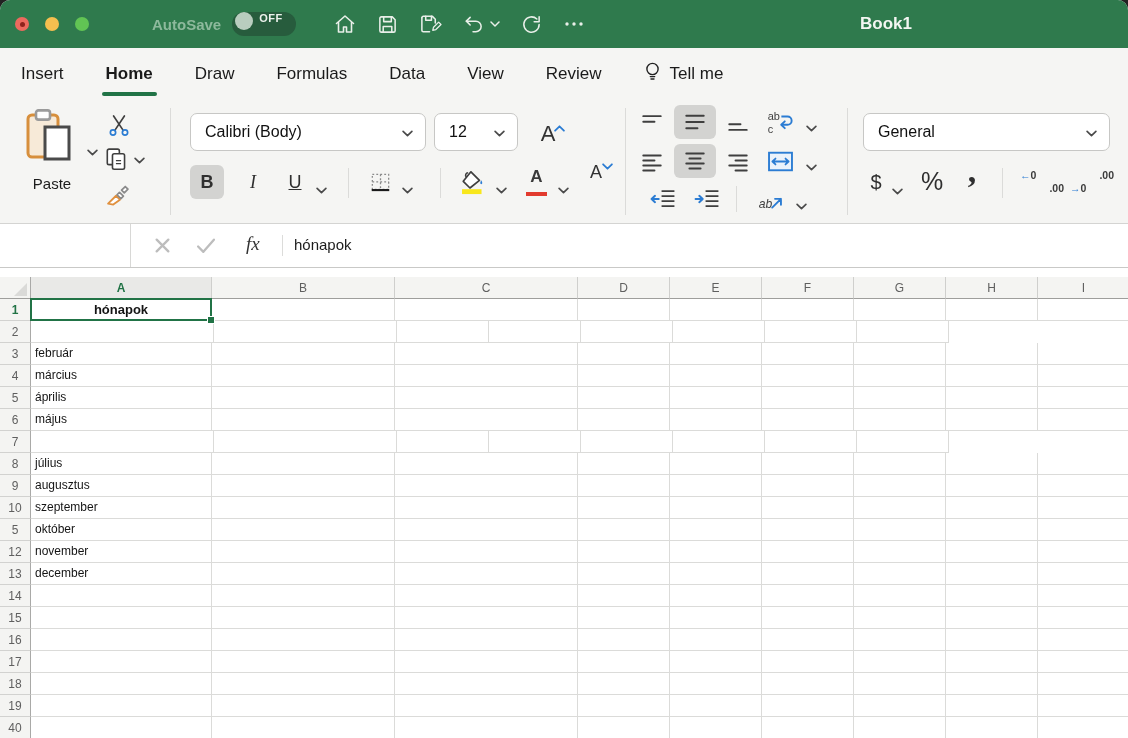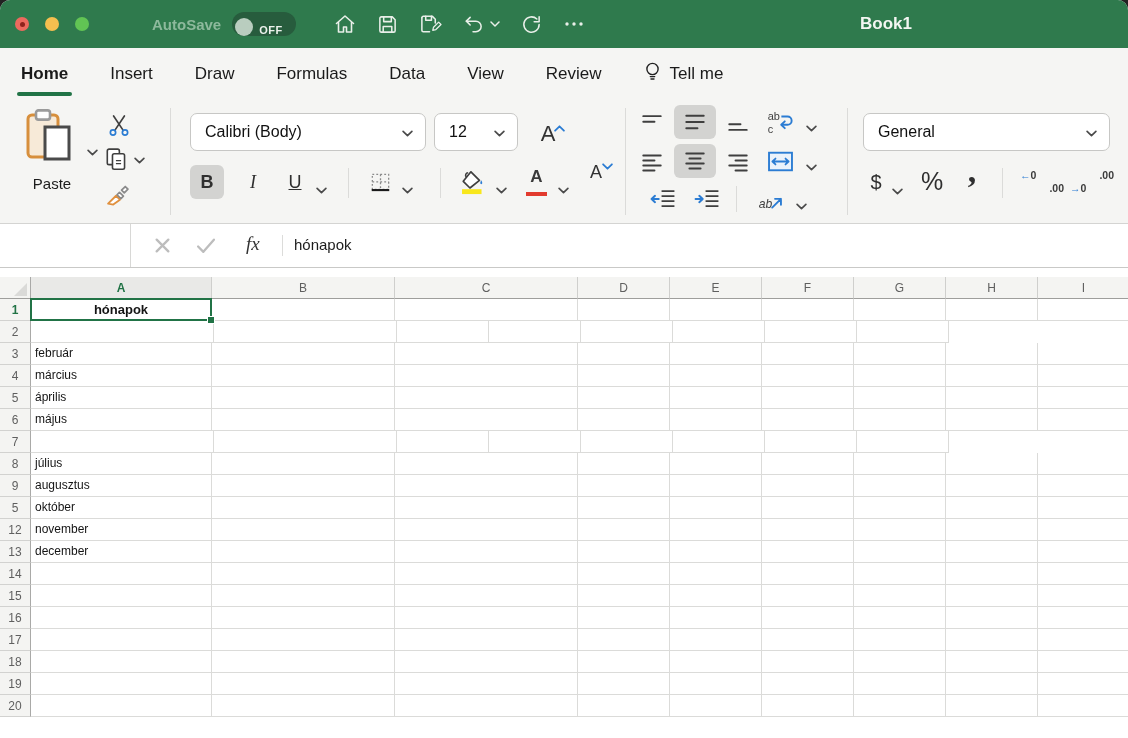--- a/index.html
+++ b/index.html
@@ -9,21 +9,21 @@
 
   
   .titlebar { height:48px; background:#2f7a4d; position:relative; }
   .tl { position:absolute; top:17px; width:14px; height:14px; border-radius:50%; }
   .tl-red { left:15px; background:#ec6a5e; }
   .tl-red::after { content:''; position:absolute; left:4.5px; top:4.5px; width:5px; height:5px; border-radius:50%; background:#8f231d; }
   .tl-yellow { left:45px; background:#f5bf4f; }
   .tl-green { left:75px; background:#61c454; }
   .autosave { position:absolute; left:152px; top:0; height:48px; display:flex; align-items:center; gap:11px; }
   .autosave-label { color:#8db99c; font-size:15px; font-weight:600; }
-  .toggle { width:64px; height:24px; background:#275c3d; border-radius:12px; display:flex; align-items:flex-end; }
+  .toggle { width:64px; height:24px; background:#275c3d; border-radius:12px; display:flex; align-items:flex-start; }
   .knob { width:18px; height:18px; border-radius:50%; background:#b9cdbf; margin-left:3px; }
   .toggle-state { color:#ecf2ec; font-size:11px; font-weight:700; letter-spacing:.5px; margin-left:6px; }
   .tb-icons { position:absolute; left:334px; top:0; height:48px; display:flex; align-items:center; gap:21px; }
   .tb-icons svg { display:block; }
   .tbi { stroke:#e9efe9; fill:none; stroke-width:1.6; stroke-linecap:round; stroke-linejoin:round; }
   .undo-wrap { display:flex; align-items:center; gap:6px; }
   .doc-title { position:absolute; left:886px; top:0; transform:translateX(-50%); height:48px; display:flex; align-items:center; color:#f3f6f2; font-size:17px; font-weight:700; }
 
   
   .tabbar { height:52px; background:#f5f5f3; display:flex; align-items:center; }
@@ -157,25 +157,25 @@
             <circle cx="11" cy="11" r="1.7" fill="#e9efe9"></circle>
             <circle cx="18" cy="11" r="1.7" fill="#e9efe9"></circle>
           </svg>
         </span>
     </div>
 
     <div class="doc-title">Book1</div>
   </div>
 
   <div class="tabbar">
+    <div class="tab">
+        <span>Insert</span>
+      </div>
     <div class="tab active">
         <span>Home</span>
-      </div>
-    <div class="tab">
-        <span>Insert</span>
       </div>
     <div class="tab">
         <span>Draw</span>
       </div>
     <div class="tab">
         <span>Formulas</span>
       </div>
     <div class="tab">
         <span>Data</span>
       </div>
@@ -551,20 +551,32 @@
         <div class="g-cell" style="width: 183px; height: 22px;"></div>
         <div class="g-cell" style="width: 183px; height: 22px;"></div>
         <div class="g-cell" style="width: 92px; height: 22px;"></div>
         <div class="g-cell" style="width: 92px; height: 22px;"></div>
         <div class="g-cell" style="width: 92px; height: 22px;"></div>
         <div class="g-cell" style="width: 92px; height: 22px;"></div>
         <div class="g-cell" style="width: 92px; height: 22px;"></div>
         <div class="g-cell" style="width: 92px; height: 22px;"></div>
       </div>
       <div class="g-row">
+        <div class="g-rh">10</div>
+        <div class="g-cell" style="width: 181px; height: 22px;">szeptember</div>
+        <div class="g-cell" style="width: 183px; height: 22px;"></div>
+        <div class="g-cell" style="width: 183px; height: 22px;"></div>
+        <div class="g-cell" style="width: 92px; height: 22px;"></div>
+        <div class="g-cell" style="width: 92px; height: 22px;"></div>
+        <div class="g-cell" style="width: 92px; height: 22px;"></div>
+        <div class="g-cell" style="width: 92px; height: 22px;"></div>
+        <div class="g-cell" style="width: 92px; height: 22px;"></div>
+        <div class="g-cell" style="width: 92px; height: 22px;"></div>
+      </div>
+      <div class="g-row">
         <div class="g-rh">5</div>
         <div class="g-cell" style="width: 181px; height: 22px;">október</div>
         <div class="g-cell" style="width: 183px; height: 22px;"></div>
         <div class="g-cell" style="width: 183px; height: 22px;"></div>
         <div class="g-cell" style="width: 92px; height: 22px;"></div>
         <div class="g-cell" style="width: 92px; height: 22px;"></div>
         <div class="g-cell" style="width: 92px; height: 22px;"></div>
         <div class="g-cell" style="width: 92px; height: 22px;"></div>
         <div class="g-cell" style="width: 92px; height: 22px;"></div>
         <div class="g-cell" style="width: 92px; height: 22px;"></div>
@@ -659,21 +671,21 @@
         <div class="g-cell" style="width: 183px; height: 22px;"></div>
         <div class="g-cell" style="width: 183px; height: 22px;"></div>
         <div class="g-cell" style="width: 92px; height: 22px;"></div>
         <div class="g-cell" style="width: 92px; height: 22px;"></div>
         <div class="g-cell" style="width: 92px; height: 22px;"></div>
         <div class="g-cell" style="width: 92px; height: 22px;"></div>
         <div class="g-cell" style="width: 92px; height: 22px;"></div>
         <div class="g-cell" style="width: 92px; height: 22px;"></div>
       </div>
       <div class="g-row">
-        <div class="g-rh">20</div>
+        <div class="g-rh">40</div>
         <div class="g-cell" style="width: 181px; height: 22px;"></div>
         <div class="g-cell" style="width: 183px; height: 22px;"></div>
         <div class="g-cell" style="width: 183px; height: 22px;"></div>
         <div class="g-cell" style="width: 92px; height: 22px;"></div>
         <div class="g-cell" style="width: 92px; height: 22px;"></div>
         <div class="g-cell" style="width: 92px; height: 22px;"></div>
         <div class="g-cell" style="width: 92px; height: 22px;"></div>
         <div class="g-cell" style="width: 92px; height: 22px;"></div>
         <div class="g-cell" style="width: 92px; height: 22px;"></div>
       </div>

